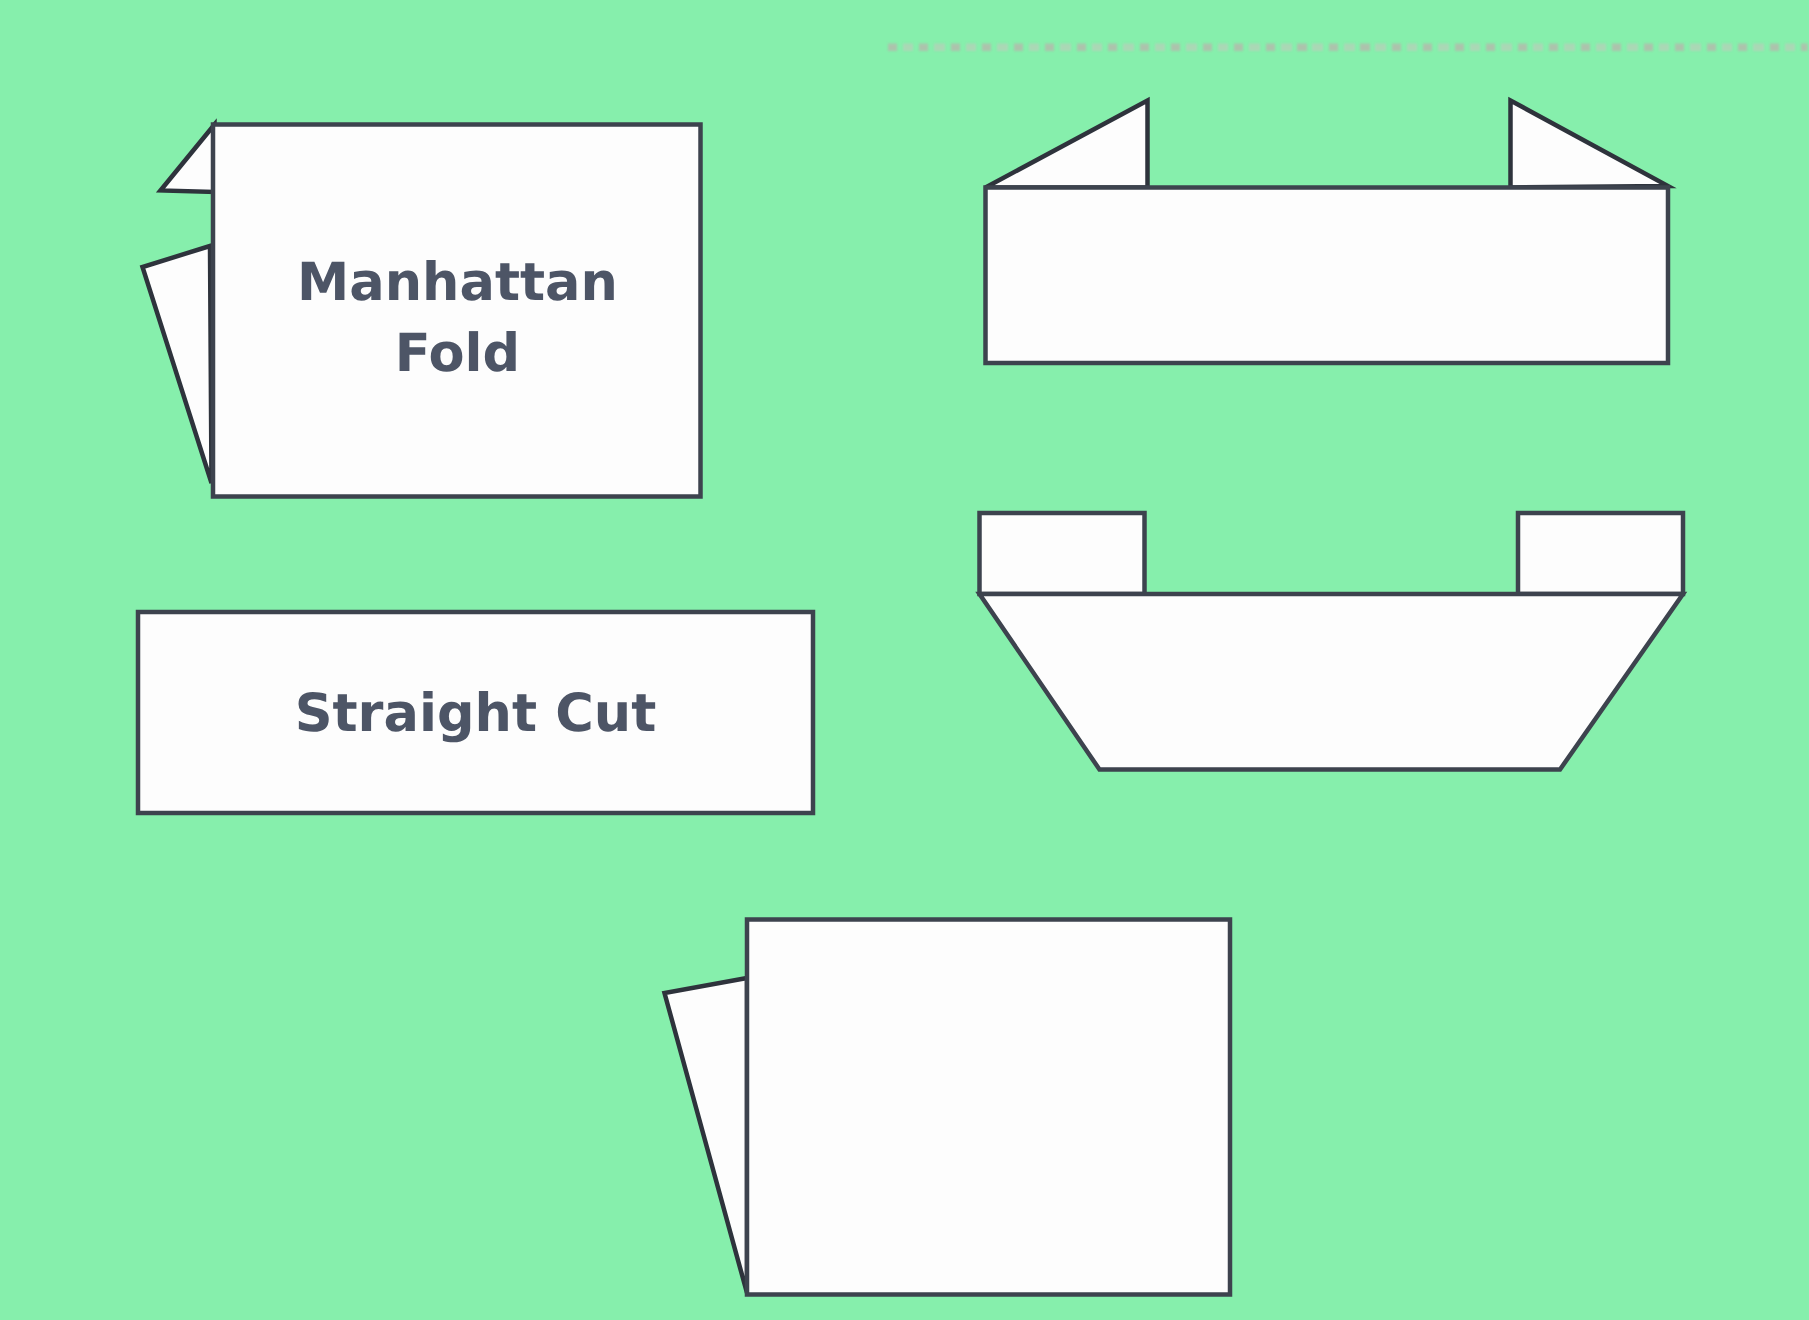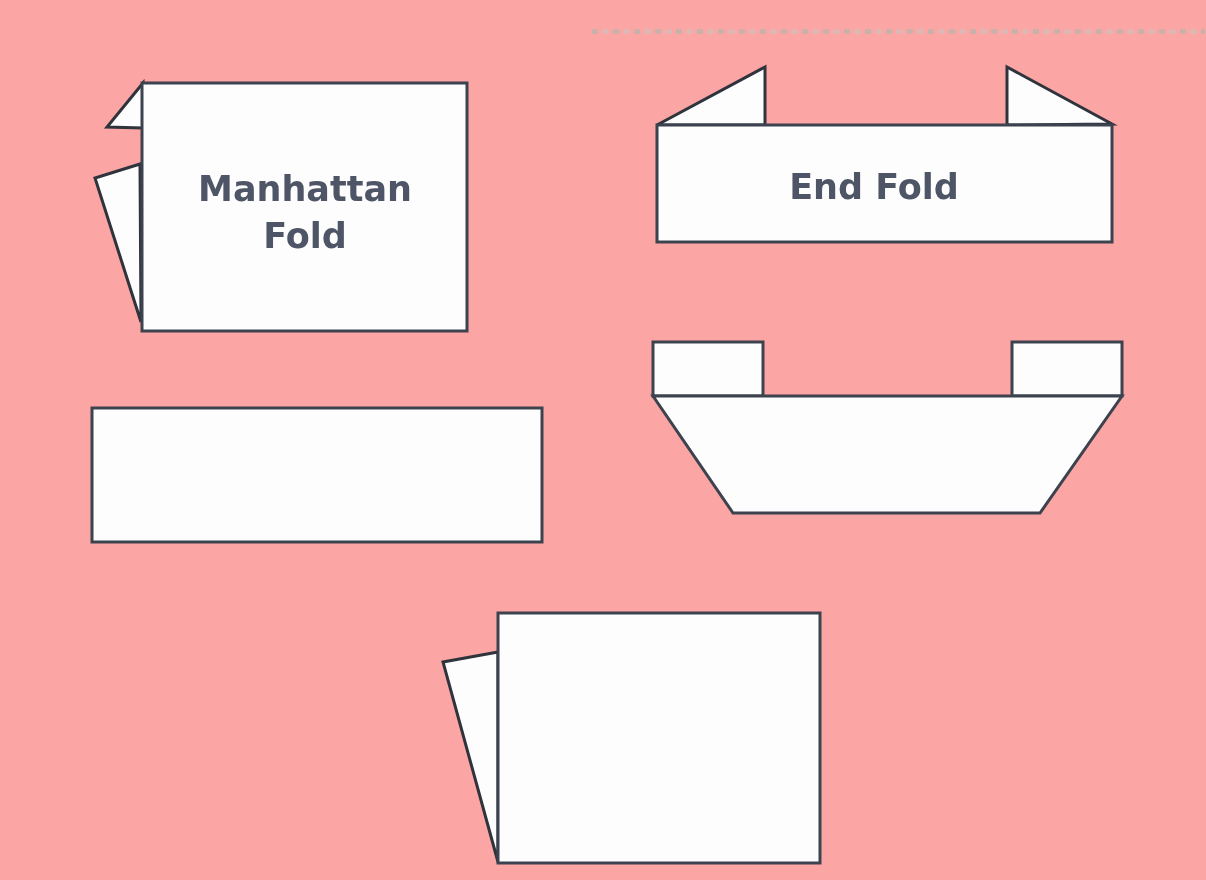--- a/index.html
+++ b/index.html
@@ -5,21 +5,21 @@
   html, body {
     margin: 0;
     padding: 0;
     background: #ffffff;
     font-family: "DejaVu Sans", "Liberation Sans", sans-serif;
   }
   #canvas {
     position: relative;
     width: 1206px;
     height: 880px;
-    background: #fca5a5;
+    background: #86efac;
     overflow: hidden;
   }
   .figure {
     position: absolute;
   }
   .figure svg {
     display: block;
     overflow: visible;
   }
   .shape-label {
@@ -63,27 +63,27 @@
   </div>
   <div class="shape-label" style="left:174px; top:166px; width:262px;">Manhattan Fold</div>
 
   <div class="figure" style="left:640px; top:50px; width:490px; height:210px;">
     <svg width="490" height="210" viewBox="0 0 490 210">
       <polygon points="17,75 125,17 125,75" stroke-width="3" stroke-linejoin="miter" stroke="#2e333c" fill="#fdfdfd"></polygon>
       <polygon points="367,75 367,17 472,74" stroke-width="3" stroke-linejoin="miter" stroke="#2e333c" fill="#fdfdfd"></polygon>
       <rect x="17" y="75" width="455" height="117" stroke-width="3" stroke="#3d434e" fill="#fdfdfd"></rect>
     </svg>
   </div>
-  <div class="shape-label" style="left:734px; top:164px; width:280px;">End Fold</div>
 
   <div class="figure" style="left:89px; top:405px; width:456px; height:140px;">
     <svg width="456" height="140" viewBox="0 0 456 140">
       <rect x="3" y="3" width="450" height="134" stroke-width="3" stroke="#3d434e" fill="#fdfdfd"></rect>
     </svg>
   </div>
+  <div class="shape-label" style="left:167px; top:453px; width:300px;">Straight Cut</div>
 
   <div class="figure" style="left:640px; top:330px; width:500px; height:200px;">
     <svg width="500" height="200" viewBox="0 0 500 200">
       <rect x="13" y="12" width="110" height="54" stroke-width="3" stroke="#3d434e" fill="#fdfdfd"></rect>
       <rect x="372" y="12" width="110" height="54" stroke-width="3" stroke="#3d434e" fill="#fdfdfd"></rect>
       <polygon points="13,66 482,66 400,183 93,183" stroke-width="3" stroke-linejoin="miter" stroke="#3d434e" fill="#fdfdfd"></polygon>
     </svg>
   </div>
 
   <div class="figure" style="left:430px; top:600px; width:400px; height:280px;">

